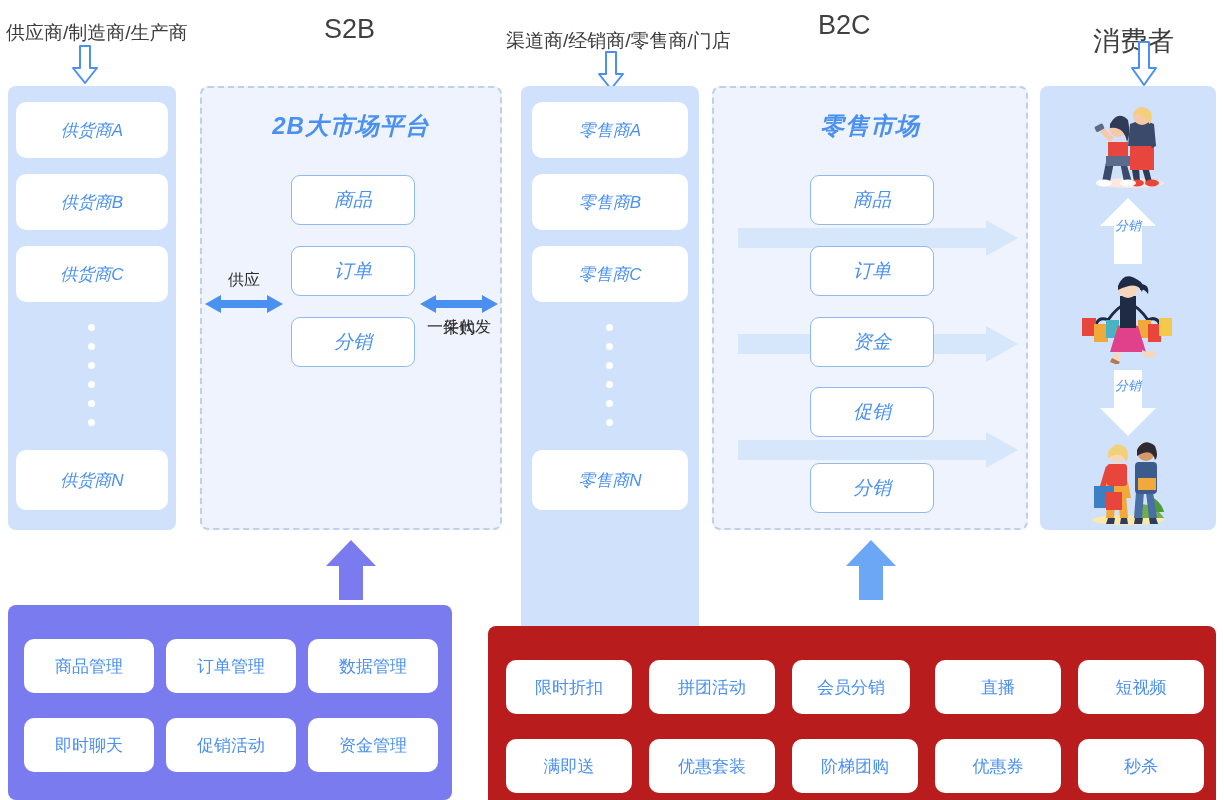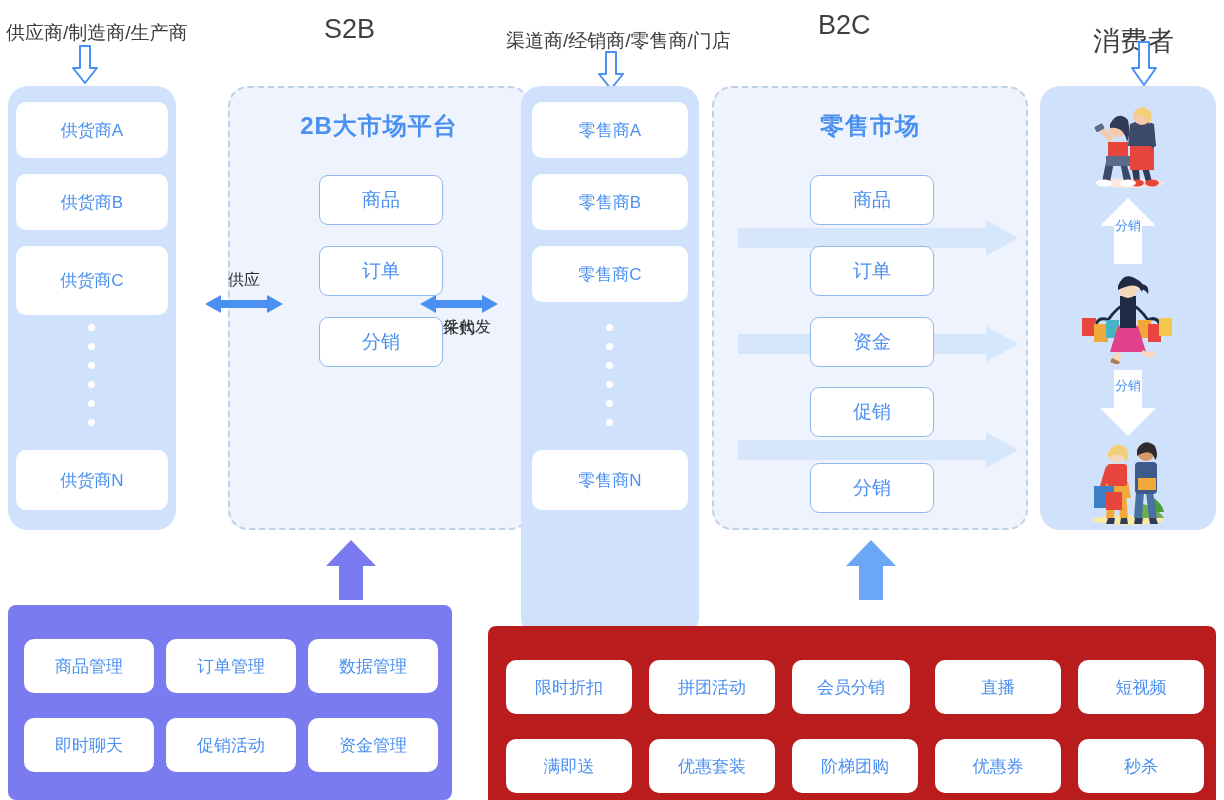--- a/index.html
+++ b/index.html
@@ -13,21 +13,21 @@
   
   .top-label{
     position:absolute;color:#3d3d3d;white-space:nowrap;
   }
   .top-label.small{font-size:19px;}
   .top-label.big{font-size:27px;color:#404040;}
 
   .down-arrow-outline{position:absolute;}
 
   
-  .panel{position:absolute;border-radius:20px;box-sizing:border-box;}
+  .panel{position:absolute;border-radius:8px;box-sizing:border-box;font-style:italic;}
   .panel.solid{background:#cfe1fb;}
   .panel.dashed{background:#eef3fd;border:2px dashed #bfd0e8;}
 
   .panel-title{
     position:absolute;width:100%;text-align:center;top:22px;left:0;
     font-size:24px;font-weight:bold;color:#4a90f0;letter-spacing:1px;
   }
 
   
   .entity{
@@ -102,33 +102,33 @@
   </div>
   <div class="down-arrow-outline" style="left:1129px;top:40px;">
     <svg width="30" height="48" viewBox="0 0 30 48">
         <polygon points="10,2 20,2 20,28 27,28 15,45 3,28 10,28" fill="#ffffff" stroke="#4a90f0" stroke-width="2" stroke-linejoin="round"></polygon>
       </svg>
   </div>
 
   <div class="panel solid" style="left:8px;top:86px;width:168px;height:444px;">
     <div class="entity" style="left:8px;top:16px;width:152px;height:56px;">供货商A</div>
     <div class="entity" style="left:8px;top:88px;width:152px;height:56px;">供货商B</div>
-    <div class="entity" style="left:8px;top:160px;width:152px;height:69px;">供货商C</div>
+    <div class="entity" style="left:8px;top:160px;width:152px;height:56px;">供货商C</div>
     <div class="dots" style="left:80px;top:232px;">
       <i></i>
         <i></i>
         <i></i>
         <i></i>
         <i></i>
         <i></i>
     </div>
     <div class="entity" style="left:8px;top:364px;width:152px;height:60px;">供货商N</div>
   </div>
 
-  <div class="panel dashed" style="left:200px;top:86px;width:302px;height:444px;margin-left:28px;">
+  <div class="panel dashed" style="left:200px;top:86px;width:302px;height:444px;">
     <div class="panel-title">2B大市场平台</div>
     <div class="module" style="left:89px;top:87px;width:124px;height:50px;">商品</div>
     <div class="module" style="left:89px;top:158px;width:124px;height:50px;">订单</div>
     <div class="module" style="left:89px;top:229px;width:124px;height:50px;">分销</div>
   </div>
 
   <div class="bi-arrow" style="left:205px;top:295px;width:78px;height:18px;">
     <svg width="78" height="18" viewBox="0 0 78 18">
         <polygon points="0,9 16,0 16,5 62,5 62,0 78,9 62,18 62,13 16,13 16,18" fill="#4a90f0"></polygon>
       </svg>

